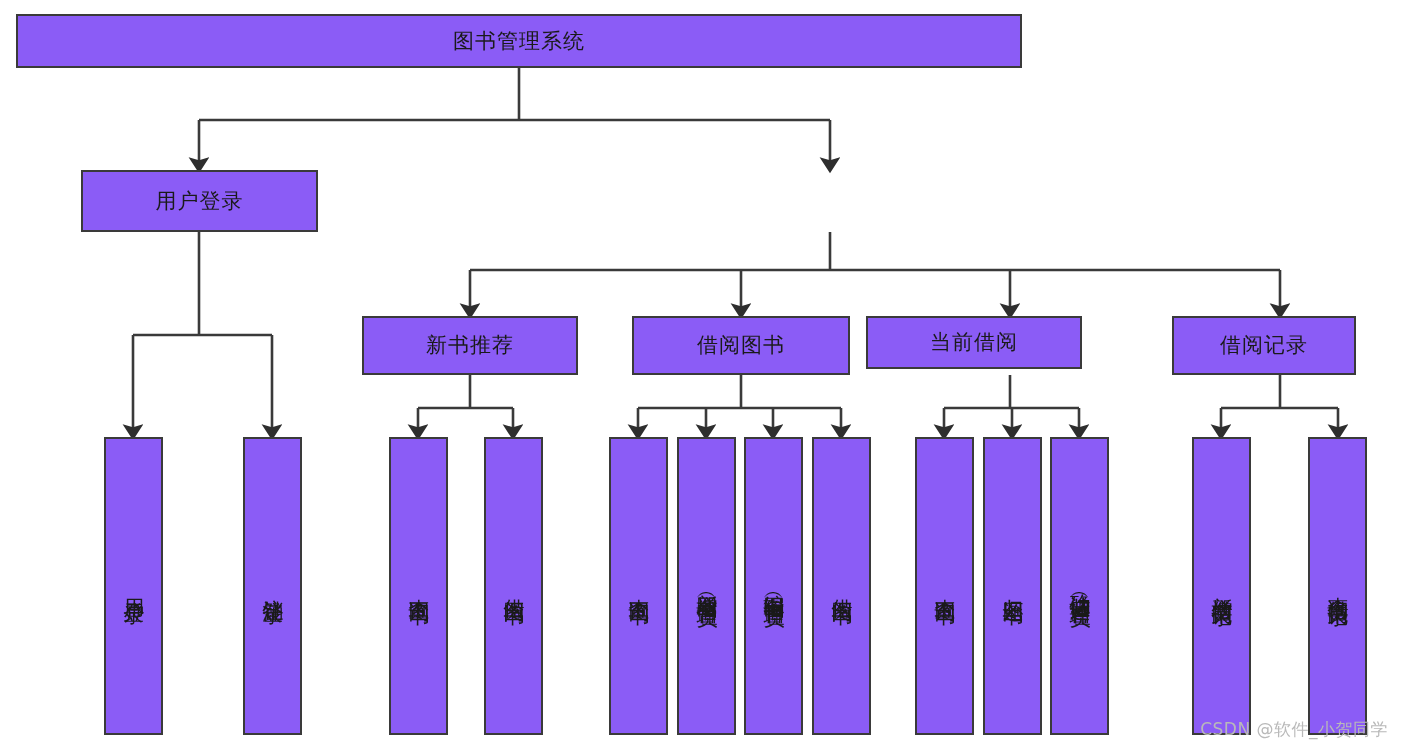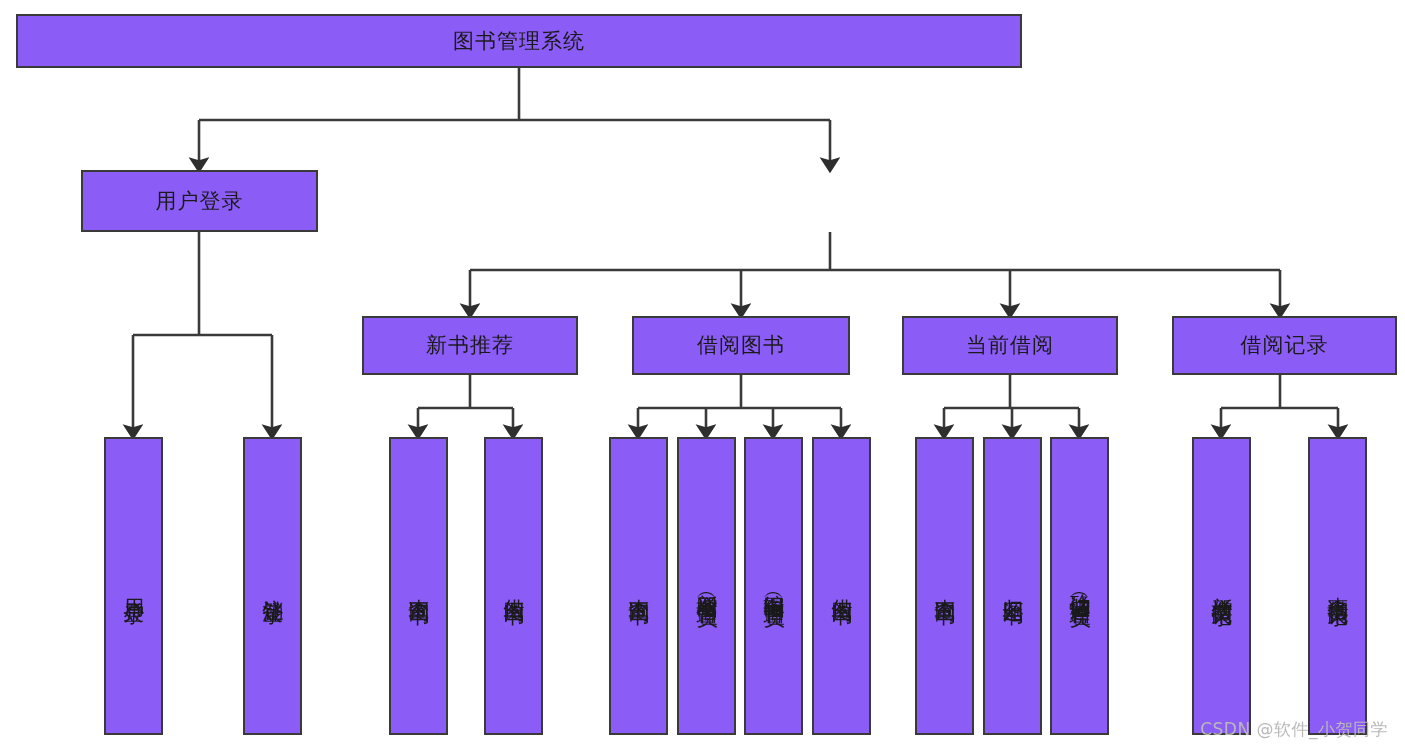--- a/index.html
+++ b/index.html
@@ -128,25 +128,25 @@
 
 
   <div class="node horiz" style="left:362px; top:316px; width:216px; height:59px;">
     <span class="node-label">新书推荐</span>
   </div>
 
   <div class="node horiz" style="left:632px; top:316px; width:218px; height:59px;">
     <span class="node-label">借阅图书</span>
   </div>
 
-  <div class="node horiz" style="left:902px; top:316px; width:216px; height:59px;">
+  <div class="node horiz" style="left:866px; top:316px; width:216px; height:53px;">
     <span class="node-label">当前借阅</span>
   </div>
 
-  <div class="node horiz" style="left:1172px; top:316px; width:225px; height:59px;">
+  <div class="node horiz" style="left:1172px; top:316px; width:184px; height:59px;">
     <span class="node-label">借阅记录</span>
   </div>
 
   <div class="node vert" style="left:104px; top:437px; width:59px; height:298px;">
     <span class="node-label">用户登录</span>
   </div>
 
   <div class="node vert" style="left:243px; top:437px; width:59px; height:298px;">
     <span class="node-label">注销登录</span>
   </div>

